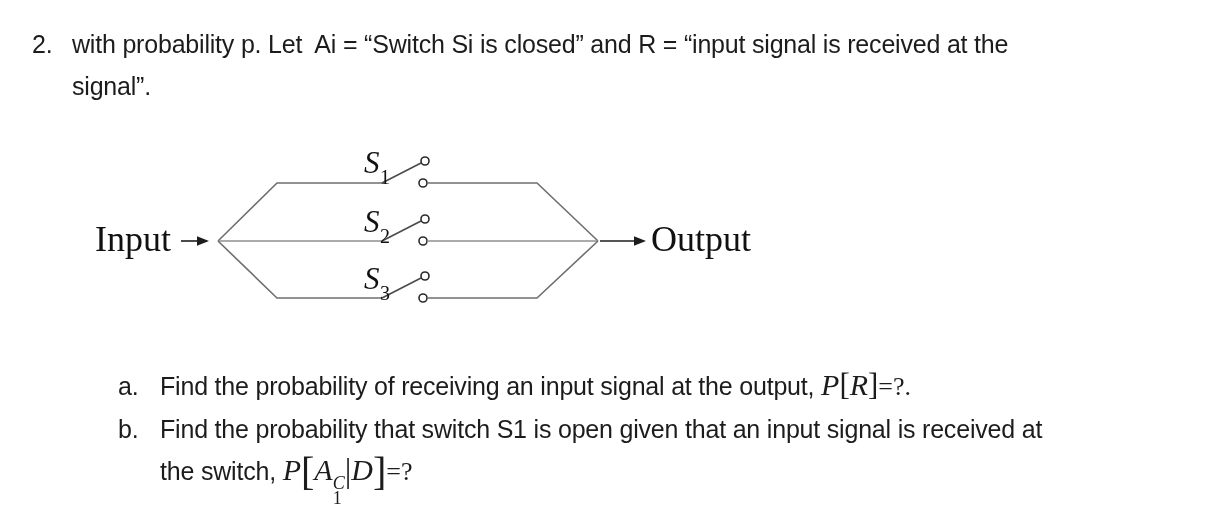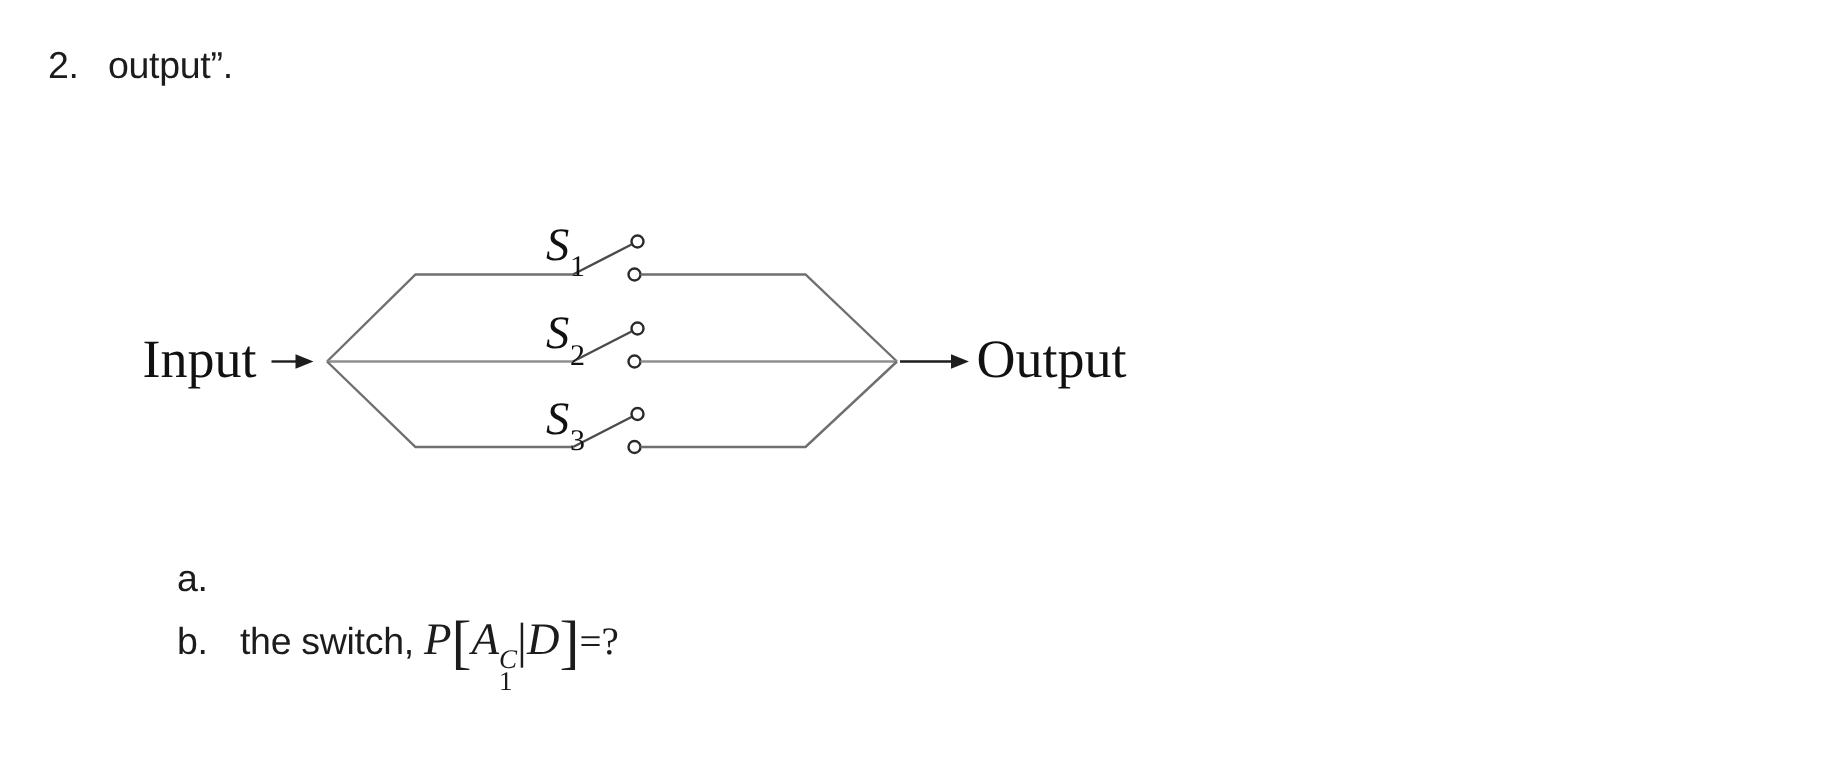--- a/index.html
+++ b/index.html
@@ -67,21 +67,22 @@
   .msub{font-style:normal;}
 </style>
 </head>
 <body>
 
 <div class="page">
 
   <div class="problem">
     <div class="num">2.</div>
     <div>
-      <div class="pline">output”.</div>
+      <div class="pline">with probability p. Let&nbsp; Ai = “Switch Si is closed” and R = “input signal is received at the</div>
+      <div class="pline">signal”.</div>
     </div>
   </div>
 
   <svg class="diagram" width="700" height="180" viewBox="0 0 700 180">
 
     <text class="serif-label" x="15" y="111">Input</text>
     <line class="arrowline" x1="101" y1="101" x2="118" y2="101"></line>
     <polygon class="arrowhead" points="129,101 117,96.2 117,105.8"></polygon>
 
     <polyline class="diagwire" points="138,101 197,43 302,43"></polyline>
@@ -112,25 +113,30 @@
 
     <line class="arrowline" x1="520" y1="101" x2="555" y2="101"></line>
     <polygon class="arrowhead" points="566,101 554,96.2 554,105.8"></polygon>
     <text class="serif-label" x="571" y="111">Output</text>
   </svg>
 
   <div class="questions">
 
     <div class="qrow">
       <div class="qmark">a.</div>
+      <div class="qbody">
+        <span>Find the probability of receiving an input signal at the output,</span>
+        <span class="math"><span class="mvar">P</span><span class="mbr">[</span><span class="mvar">R</span><span class="mbr">]</span><span class="mtail">=?.</span></span>
+      </div>
     </div>
 
     <div class="qrow">
       <div class="qmark">b.</div>
       <div class="qbody">
+        <div>Find the probability that switch S1 is open given that an input signal is received at</div>
         <div>
           <span>the switch,</span>
           <span class="math"><span class="mvar">P</span><span class="bigbr">[</span><span class="mvar">A</span><span class="supsub">
                 <span class="msup">C</span>
                 <span class="msub">1</span>
               </span><span class="mbar">|</span><span class="mvar">D</span><span class="bigbr">]</span><span class="mtail">=?</span></span>
         </div>
       </div>
     </div>
 

